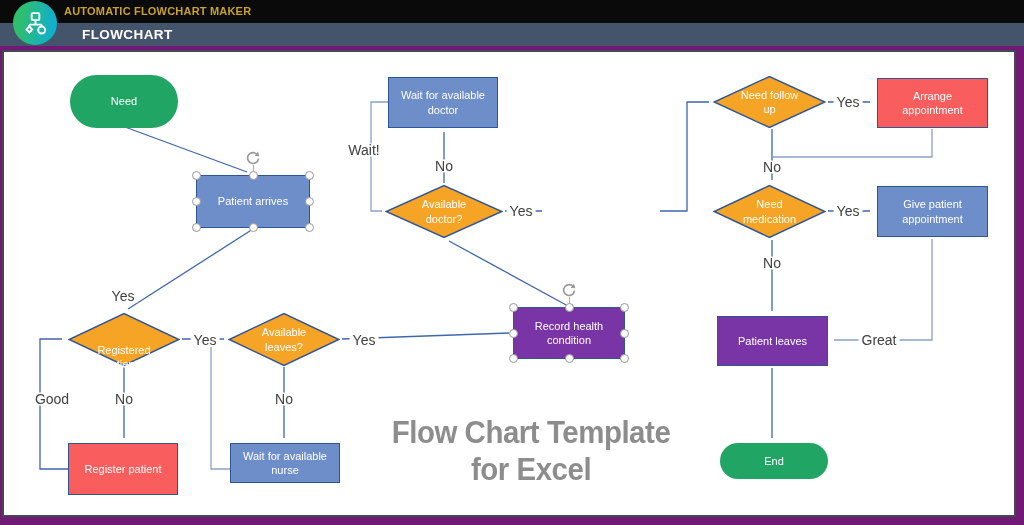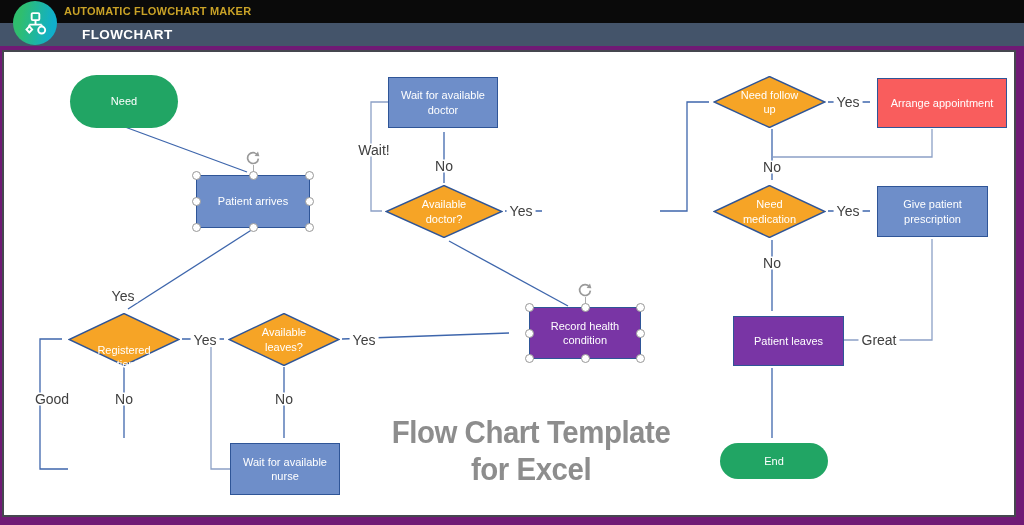--- a/index.html
+++ b/index.html
@@ -21,21 +21,21 @@
   .wires{position:absolute;left:0;top:0;width:1024px;height:525px;z-index:1;pointer-events:none;}
   .wires path{fill:none;stroke-width:1.3px;}
   .w-dark{stroke:#3E66AC;}
   .w-light{stroke:#8CA0C6;}
 
   
   .node{position:absolute;box-sizing:border-box;z-index:2;display:flex;align-items:center;justify-content:center;}
   .rect{border:1.5px solid #2F5597;}
   .blue{background:#6E8EC9;}
   .red{background:#F95D5D;}
-  .purple{background:#7935A5;margin-left:16px;}
+  .purple{background:#7935A5;}
   .green{background:#21A564;border-radius:27px;}
   .node-label{color:#FFFFFF;font-size:11px;line-height:1.3;text-align:center;padding:0 6px;}
   .diamond{background:transparent;border:none;}
   .dshape{position:absolute;left:0;top:0;width:100%;height:100%;}
   .dshape polygon{fill:#F6A426;stroke:#2F5597;stroke-width:1.4;vector-effect:non-scaling-stroke;}
   .diamond .node-label{position:relative;z-index:1;padding:0;}
 
   
   .handle{position:absolute;width:9px;height:9px;background:#fff;border:1.2px solid #989898;
           border-radius:50%;box-sizing:border-box;z-index:4;}
@@ -136,29 +136,32 @@
     <span class="handle h-se"></span>
   </div>
 
   <div class="node diamond" style="left:68px;top:313px;width:112px;height:53px;">
     <svg class="dshape" viewBox="0 0 100 100" preserveAspectRatio="none">
         <polygon points="50,1 99,50 50,99 1,50"></polygon>
       </svg>
     <span class="node-label" style="width:72px;margin-top:35px;">Registered patient?</span>
   </div>
 
+  <div class="node rect red" style="left:68px;top:443px;width:110px;height:52px;">
+    <span class="node-label">Register patient</span>
+  </div>
 
   <div class="node diamond" style="left:228px;top:313px;width:112px;height:53px;">
     <svg class="dshape" viewBox="0 0 100 100" preserveAspectRatio="none">
         <polygon points="50,1 99,50 50,99 1,50"></polygon>
       </svg>
     <span class="node-label" style="width:62px;">Available leaves?</span>
   </div>
 
-  <div class="node rect blue" style="left:230px;top:443px;width:110px;height:52px;">
+  <div class="node rect blue" style="left:230px;top:443px;width:110px;height:40px;">
     <span class="node-label">Wait for available nurse</span>
   </div>
 
   <div class="node rect purple" style="left:513px;top:307px;width:112px;height:52px;">
     <span class="node-label">Record health condition</span>
     <span class="rot-stem"></span>
     <span class="rot">
       <svg width="18" height="18" viewBox="0 0 18 18">
         <path d="M13.6 6.2 A5.4 5.4 0 1 0 14.4 9.6" fill="none" stroke="#9a9a9a" stroke-width="1.7"></path>
         <path d="M10.6 6.9 L15.4 7.2 L14 2.6 Z" fill="#9a9a9a"></path>
@@ -186,50 +189,50 @@
   </div>
 
 
   <div class="node diamond" style="left:713px;top:76px;width:113px;height:52px;align-items:center;">
     <svg class="dshape" viewBox="0 0 100 100" preserveAspectRatio="none">
         <polygon points="50,1 99,50 50,99 1,50"></polygon>
       </svg>
     <span class="node-label" style="width:60px;">Need follow up</span>
   </div>
 
-  <div class="node rect red" style="left:877px;top:78px;width:130px;height:50px;">
+  <div class="node rect red" style="left:877px;top:78px;width:111px;height:50px;">
     <span class="node-label">Arrange appointment</span>
   </div>
 
   <div class="node diamond" style="left:713px;top:185px;width:113px;height:53px;">
     <svg class="dshape" viewBox="0 0 100 100" preserveAspectRatio="none">
         <polygon points="50,1 99,50 50,99 1,50"></polygon>
       </svg>
     <span class="node-label" style="width:58px;overflow-wrap:anywhere;">Need medication</span>
   </div>
 
   <div class="node rect blue" style="left:877px;top:186px;width:111px;height:51px;">
-    <span class="node-label" style="width:80px;">Give patient prescription</span>
+    <span class="node-label" style="width:80px;">Give patient appointment</span>
   </div>
 
   <div class="node rect purple" style="left:717px;top:316px;width:111px;height:50px;">
     <span class="node-label">Patient leaves</span>
   </div>
 
   <div class="node green" style="left:720px;top:443px;width:108px;height:36px;">
     <span class="node-label">End</span>
   </div>
 
   <span class="elabel" style="left:123px;top:296px;">Yes</span>
   <span class="elabel" style="left:124px;top:399px;">No</span>
   <span class="elabel" style="left:52px;top:399px;">Good</span>
   <span class="elabel" style="left:205px;top:340px;">Yes</span>
   <span class="elabel" style="left:284px;top:399px;">No</span>
   <span class="elabel" style="left:364px;top:340px;">Yes</span>
-  <span class="elabel" style="left:374px;top:150px;">Wait!</span>
+  <span class="elabel" style="left:364px;top:150px;">Wait!</span>
   <span class="elabel" style="left:444px;top:166px;">No</span>
   <span class="elabel" style="left:521px;top:211px;">Yes</span>
   <span class="elabel" style="left:848px;top:102px;">Yes</span>
   <span class="elabel" style="left:772px;top:167px;">No</span>
   <span class="elabel" style="left:848px;top:211px;">Yes</span>
   <span class="elabel" style="left:772px;top:263px;">No</span>
   <span class="elabel" style="left:879px;top:340px;">Great</span>
 
 </div>
 

